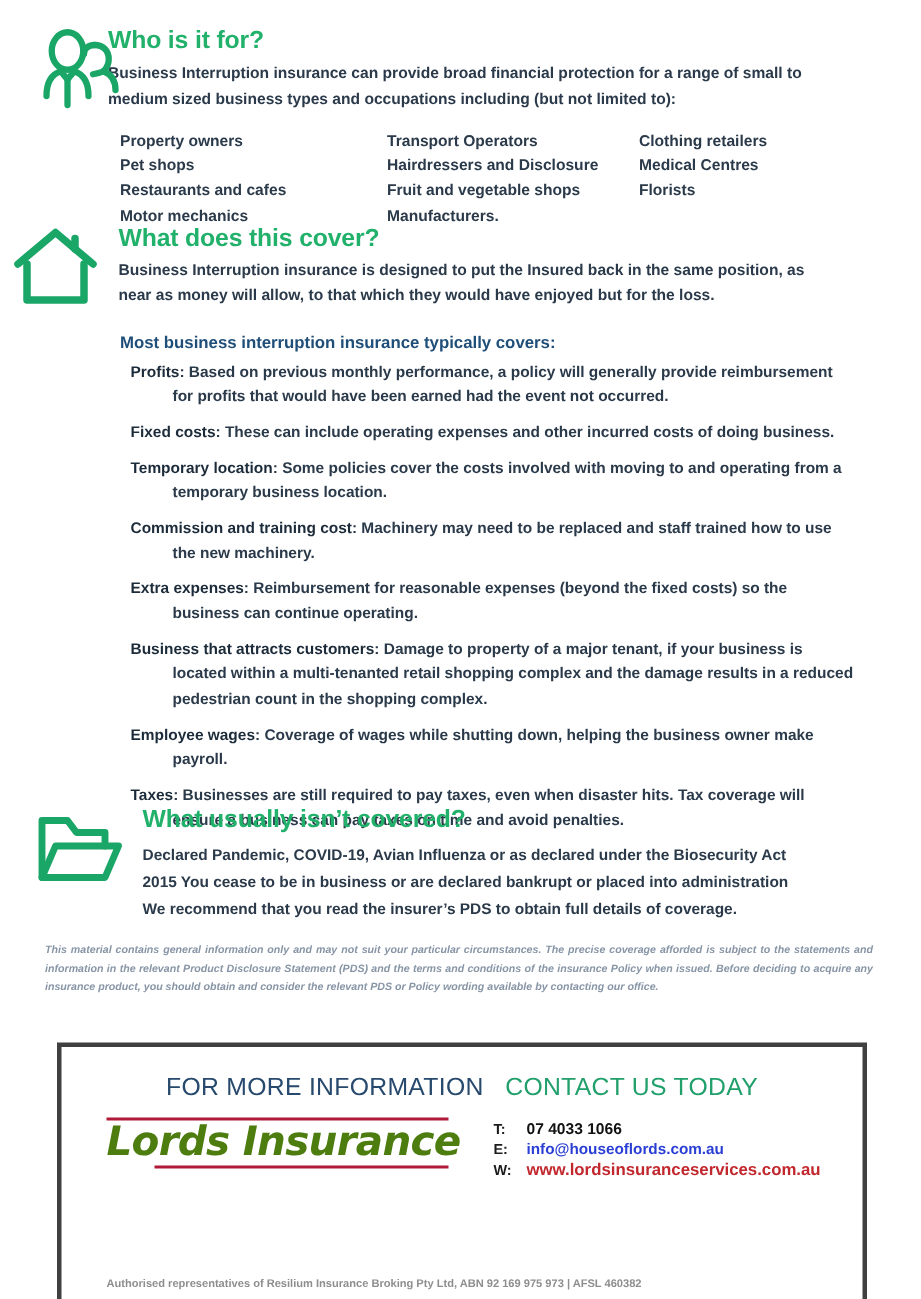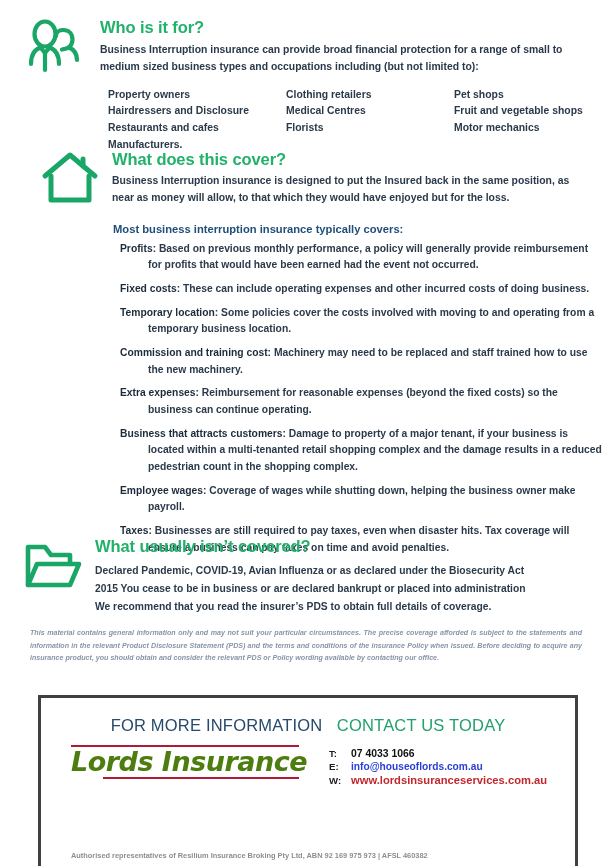--- a/index.html
+++ b/index.html
@@ -36,38 +36,38 @@
   }
   .body-txt {
     color: #2b3a4a;
     font-size: 10.4px;
     line-height: 1.62;
     font-weight: bold;
   }
 
   
   #sec-who { left: 22px; top: 18px; width: 572px; }
-  #sec-who .txtwrap { margin-left: 78px; }
+  #sec-who .txtwrap { margin-left: 50px; }
   #sec-who .lead { margin-top: 5px; width: 470px; }
   .occ-grid {
     margin-top: 11px;
     display: grid;
     grid-template-columns: 178px 168px auto;
     row-gap: 1px;
     margin-left: 8px;
   }
   .occ-grid span {
     color: #2b3a4a;
     font-size: 10.4px;
     font-weight: bold;
     line-height: 1.52;
   }
 
   
-  #sec-cover { left: 39px; top: 150px; width: 572px; }
+  #sec-cover { left: 6px; top: 150px; width: 572px; }
   #sec-cover .txtwrap { margin-left: 73px; }
   #sec-cover .lead { margin-top: 4px; width: 478px; }
   .sub-head {
     color: #1f4e79;
     font-size: 11.2px;
     font-weight: bold;
     margin-top: 16px;
     margin-left: 1px;
   }
   .cover-list { margin-top: 6px; }
@@ -204,26 +204,27 @@
           <path d="M47 29.5 C52 31.5 55 35.5 55 42"></path>
           <path d="M40 31.5 C42.5 31 45 30.5 47 29.5"></path>
         </g>
       </svg>
     </div>
     <div class="txtwrap">
       <div class="sec-head">Who is it for?</div>
       <div class="body-txt lead">Business Interruption insurance can provide broad financial protection for a range of small to medium sized business types and occupations including (but not limited to):</div>
       <div class="occ-grid">
         <span>Property owners</span>
+        <span>Transport Operators</span>
         <span>Clothing retailers</span>
         <span>Pet shops</span>
         <span>Hairdressers and Disclosure</span>
         <span>Medical Centres</span>
+        <span>Restaurants and cafes</span>
         <span>Fruit and vegetable shops</span>
-        <span>Restaurants and cafes</span>
         <span>Florists</span>
         <span>Motor mechanics</span>
         <span>Manufacturers.</span>
       </div>
     </div>
   </div>
 
   <div class="section" id="sec-cover">
     <div class="sec-icon">
       <svg width="60" height="58" viewBox="0 0 60 58">

